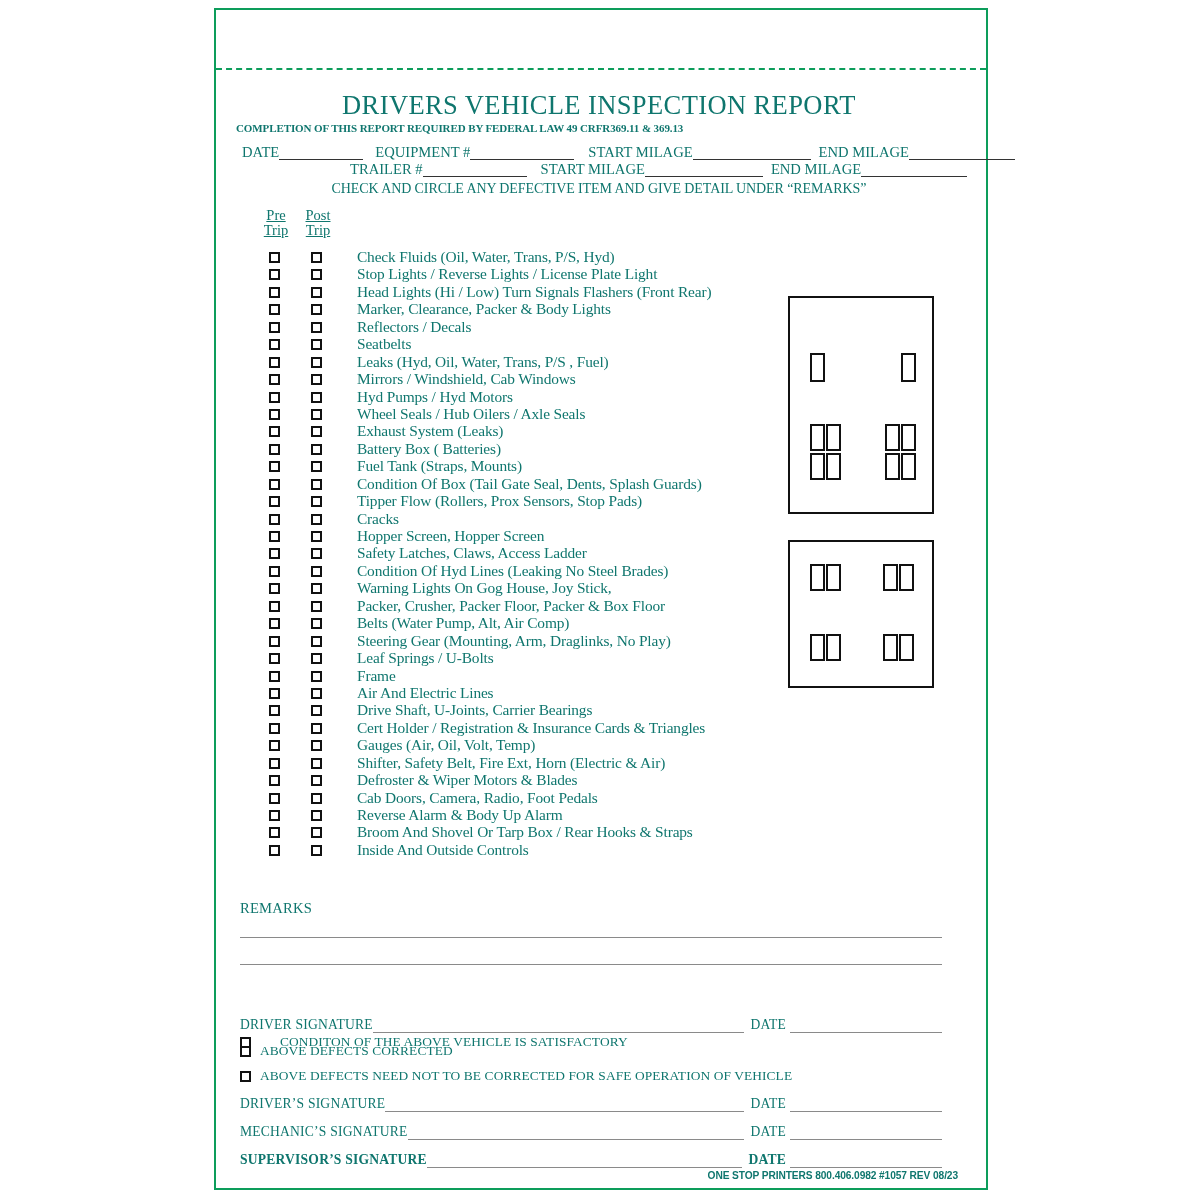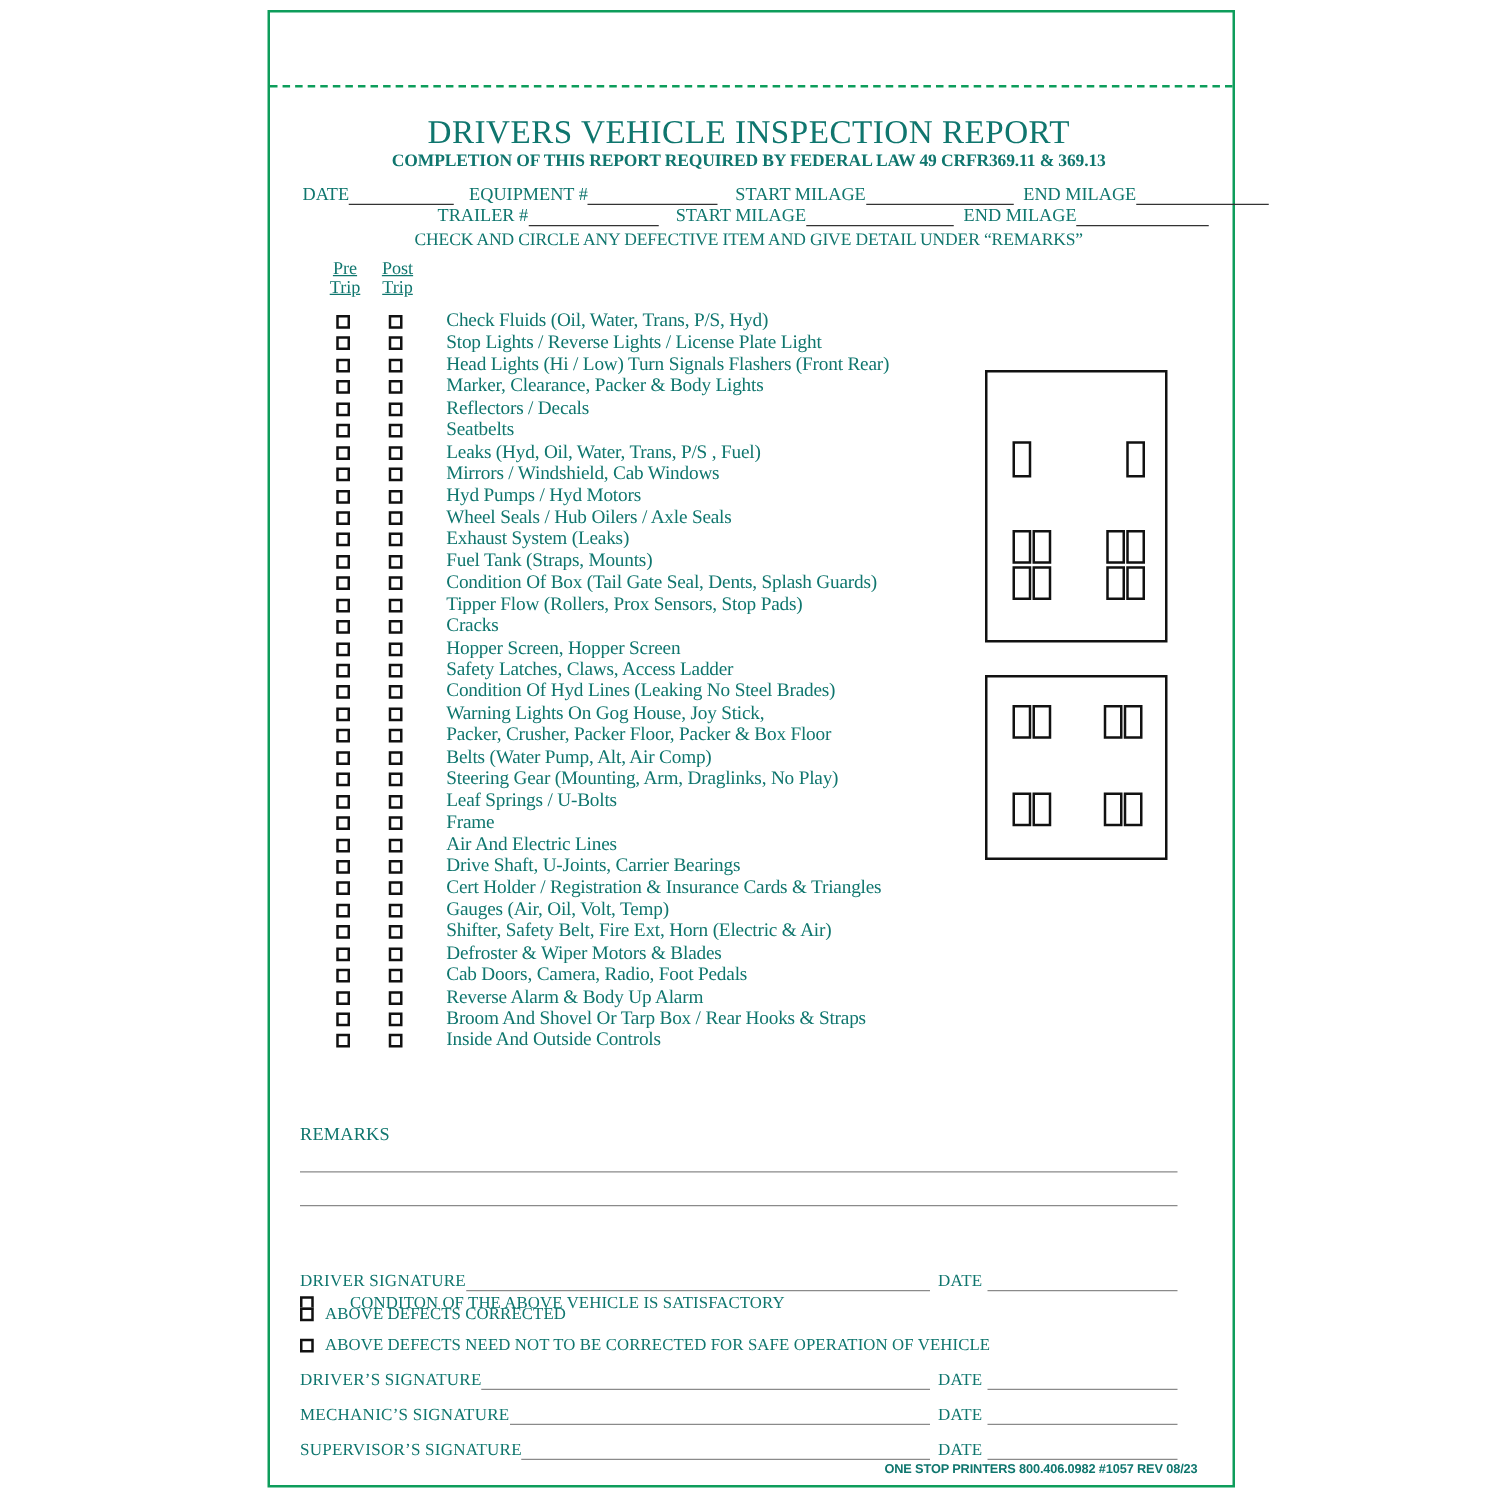--- a/index.html
+++ b/index.html
@@ -42,22 +42,21 @@
 
   
   .title {
     text-align: center;
     font-size: 26.5px;
     letter-spacing: 0.4px;
     line-height: 1.05;
     white-space: nowrap;
   }
   .subtitle {
-    text-align: center;
-    font-size: 14px;
+    font-size: 11px;
     font-weight: bold;
     letter-spacing: -0.1px;
     margin-top: 2px;
     white-space: nowrap;
   }
 
   .hdr-rows { margin-top: 9px; font-size: 14.6px; }
   .hdr-row {
     display: flex;
     align-items: flex-end;
@@ -198,21 +197,21 @@
   }
   .sig-row .date-label { flex: 0 0 auto; padding: 0 4px 0 6px; }
   .sig-row .date-rule {
     flex: 0 0 152px;
     border-bottom: 1.4px solid #8a8a8a;
     height: 12px;
   }
   #sig-driver    { top: 925px; }
   #sig-driver2   { top: 1004px; }
   #sig-mechanic  { top: 1032px; }
-  #sig-supervisor{ top: 1060px; }
+  #sig-supervisor{ top: 1060px; font-weight: bold; }
 
   #footer-credit {
     position: absolute;
     right: 4px; top: 1078px;
     font-family: "Liberation Sans", sans-serif;
     font-size: 10.2px;
     font-weight: bold;
     letter-spacing: -0.1px;
     white-space: nowrap;
     margin-left: 14px;
@@ -324,20 +323,25 @@
           <span class="ck-label">Wheel Seals / Hub Oilers / Axle Seals</span>
         </div>
         <div class="ck-row">
           <span class="ck-box ck-pre"></span>
           <span class="ck-box ck-post"></span>
           <span class="ck-label">Exhaust System (Leaks)</span>
         </div>
         <div class="ck-row">
           <span class="ck-box ck-pre"></span>
           <span class="ck-box ck-post"></span>
+          <span class="ck-label">Battery Box ( Batteries)</span>
+        </div>
+        <div class="ck-row">
+          <span class="ck-box ck-pre"></span>
+          <span class="ck-box ck-post"></span>
           <span class="ck-label">Fuel Tank (Straps, Mounts)</span>
         </div>
         <div class="ck-row">
           <span class="ck-box ck-pre"></span>
           <span class="ck-box ck-post"></span>
           <span class="ck-label">Condition Of Box (Tail Gate Seal, Dents, Splash Guards)</span>
         </div>
         <div class="ck-row">
           <span class="ck-box ck-pre"></span>
           <span class="ck-box ck-post"></span>

